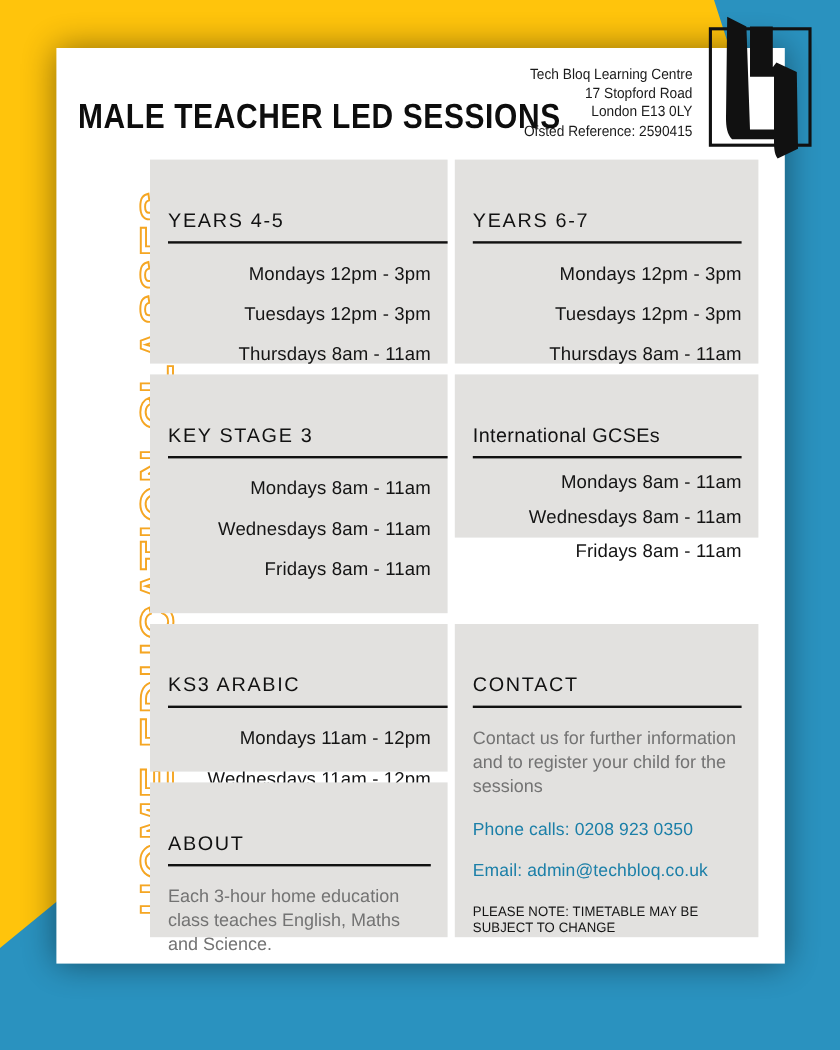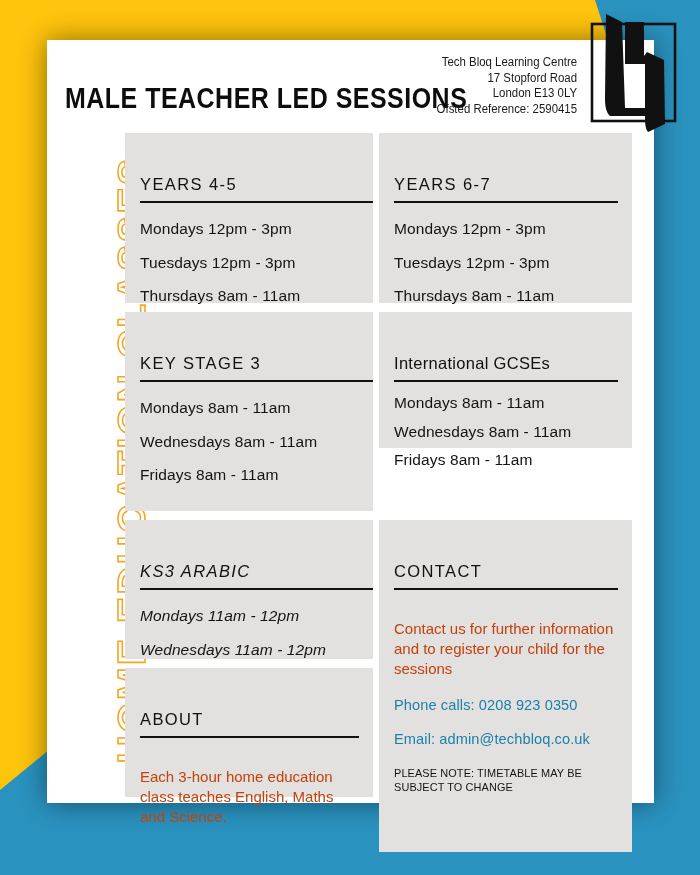--- a/index.html
+++ b/index.html
@@ -172,28 +172,29 @@
   .card.bleed-right .card-head {
     margin-right: -14px;
   }
 
   .line {
     font-size: 15.5px;
     line-height: 1;
     color: #141414;
     letter-spacing: 0.1px;
     margin-top: 18px;
+    text-align: right;
   }
   .tight .line { margin-top: 13px; }
 
   .body-text {
     font-size: 15px;
     line-height: 20px;
-    color: #c2410c;
-    margin-top: 29px;
+    color: #737373;
+    margin-top: 16px;
   }
 
   .contact-link {
     font-size: 14.6px;
     line-height: 1;
     color: #1b7fa8;
     margin-top: 19px;
     letter-spacing: 0.1px;
   }
   .note {
@@ -204,23 +205,23 @@
     margin-top: 21px;
     letter-spacing: 0.1px;
     transform: scaleX(0.96);
     transform-origin: left top;
   }
 
   
   .h-yrs      { height: 170px; }
   .h-ks3      { height: 199px; }
   .h-igcse    { height: 136px; }
-  .h-arabic   { height: 139px; font-style: italic; }
+  .h-arabic   { height: 123px; }
   .h-about    { height: 129px; }
-  .h-contact  { height: 332px; }
+  .h-contact  { height: 261px; }
 </style>
 </head>
 <body>
 
 <div id="poster">
 
   <div class="bg-yellow"></div>
   <div class="bg-teal"></div>
 
   <div class="sheet-shadow"></div>

